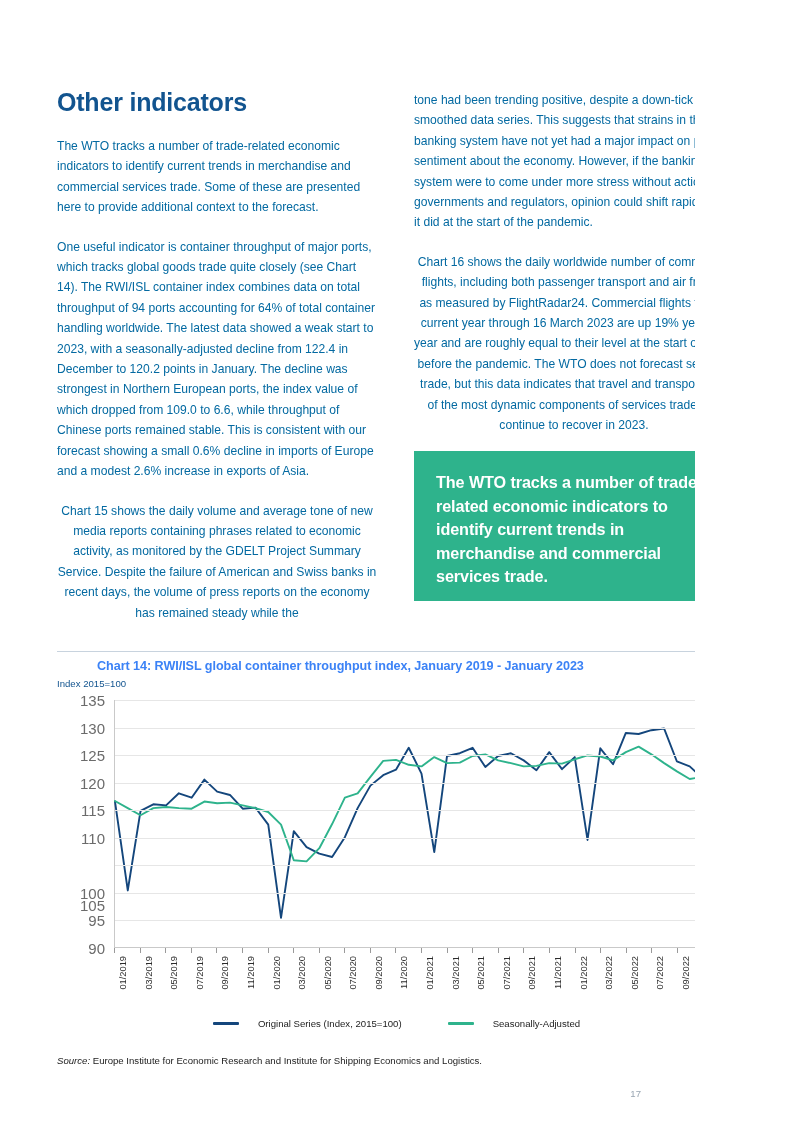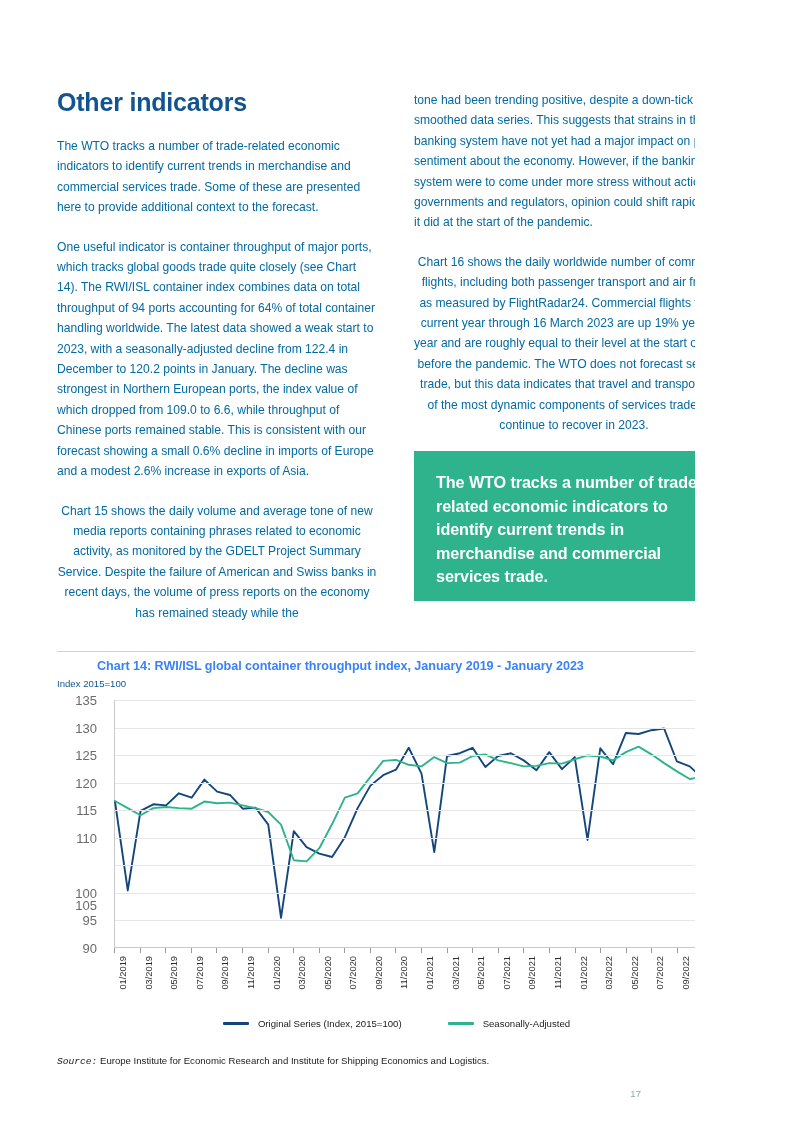--- a/index.html
+++ b/index.html
@@ -47,22 +47,22 @@
   }
   .chart-subtitle {
     position: absolute; left: 57px; top: 678px;
     font-size: 9.6px; color: #12548f;
   }
 
   .plot-wrap { position: absolute; left: 57px; top: 700px; width: 679px; height: 330px; }
 
   .y-labels { position: absolute; left: 0; top: 0; width: 52px; height: 248px; }
   .y-labels span {
-    position: absolute; right: 12px; transform: translateY(-50%);
-    font-size: 13px; color: #6b6b6b; text-align: left;
+    position: absolute; right: 4px; transform: translateY(-50%);
+    font-size: 15px; color: #6b6b6b; text-align: left;
   }
 
   .plot {
     position: absolute; left: 57px; top: 0;
     width: 614px; height: 248px;
     border-left: 1px solid #c9c9c9;
     border-bottom: 1px solid #c9c9c9;
   }
   .gridline { position: absolute; left: 0; width: 100%; border-top: 1px solid #e6e6e6; }
   .plot svg { position: absolute; left: 0; top: 0; width: 100%; height: 100%; overflow: visible; }
@@ -76,29 +76,29 @@
     font-size: 9.3px; color: #2b2b2b;
     transform-origin: left top;
     transform: rotate(-90deg) translate(-100%, 0);
     white-space: nowrap;
   }
 
   .legend {
     position: absolute; left: 0; top: 318px; width: 679px;
     display: flex; justify-content: center; align-items: center; gap: 46px;
   }
-  .legend-item { display: flex; align-items: center; gap: 9px; }
+  .legend-item { display: flex; align-items: center; gap: 19px; }
   .legend-swatch { display: block; width: 26px; height: 3px; border-radius: 1px; }
   .legend-label { font-size: 9.6px; color: #1c1c1c; }
 
   .source {
     position: absolute; left: 57px; top: 1055px;
     font-size: 9.6px; color: #1c1c1c;
   }
-  .source i { font-style: italic; font-family: Liberation Mono, monospace; }
+  .source i { font-style: italic; }
 
   .page-number {
     position: absolute; right: 54px; top: 1088px;
     font-size: 9.6px; color: #9aa6b2;
   }
 </style>
 </head>
 <body>
 
 <div class="page">

